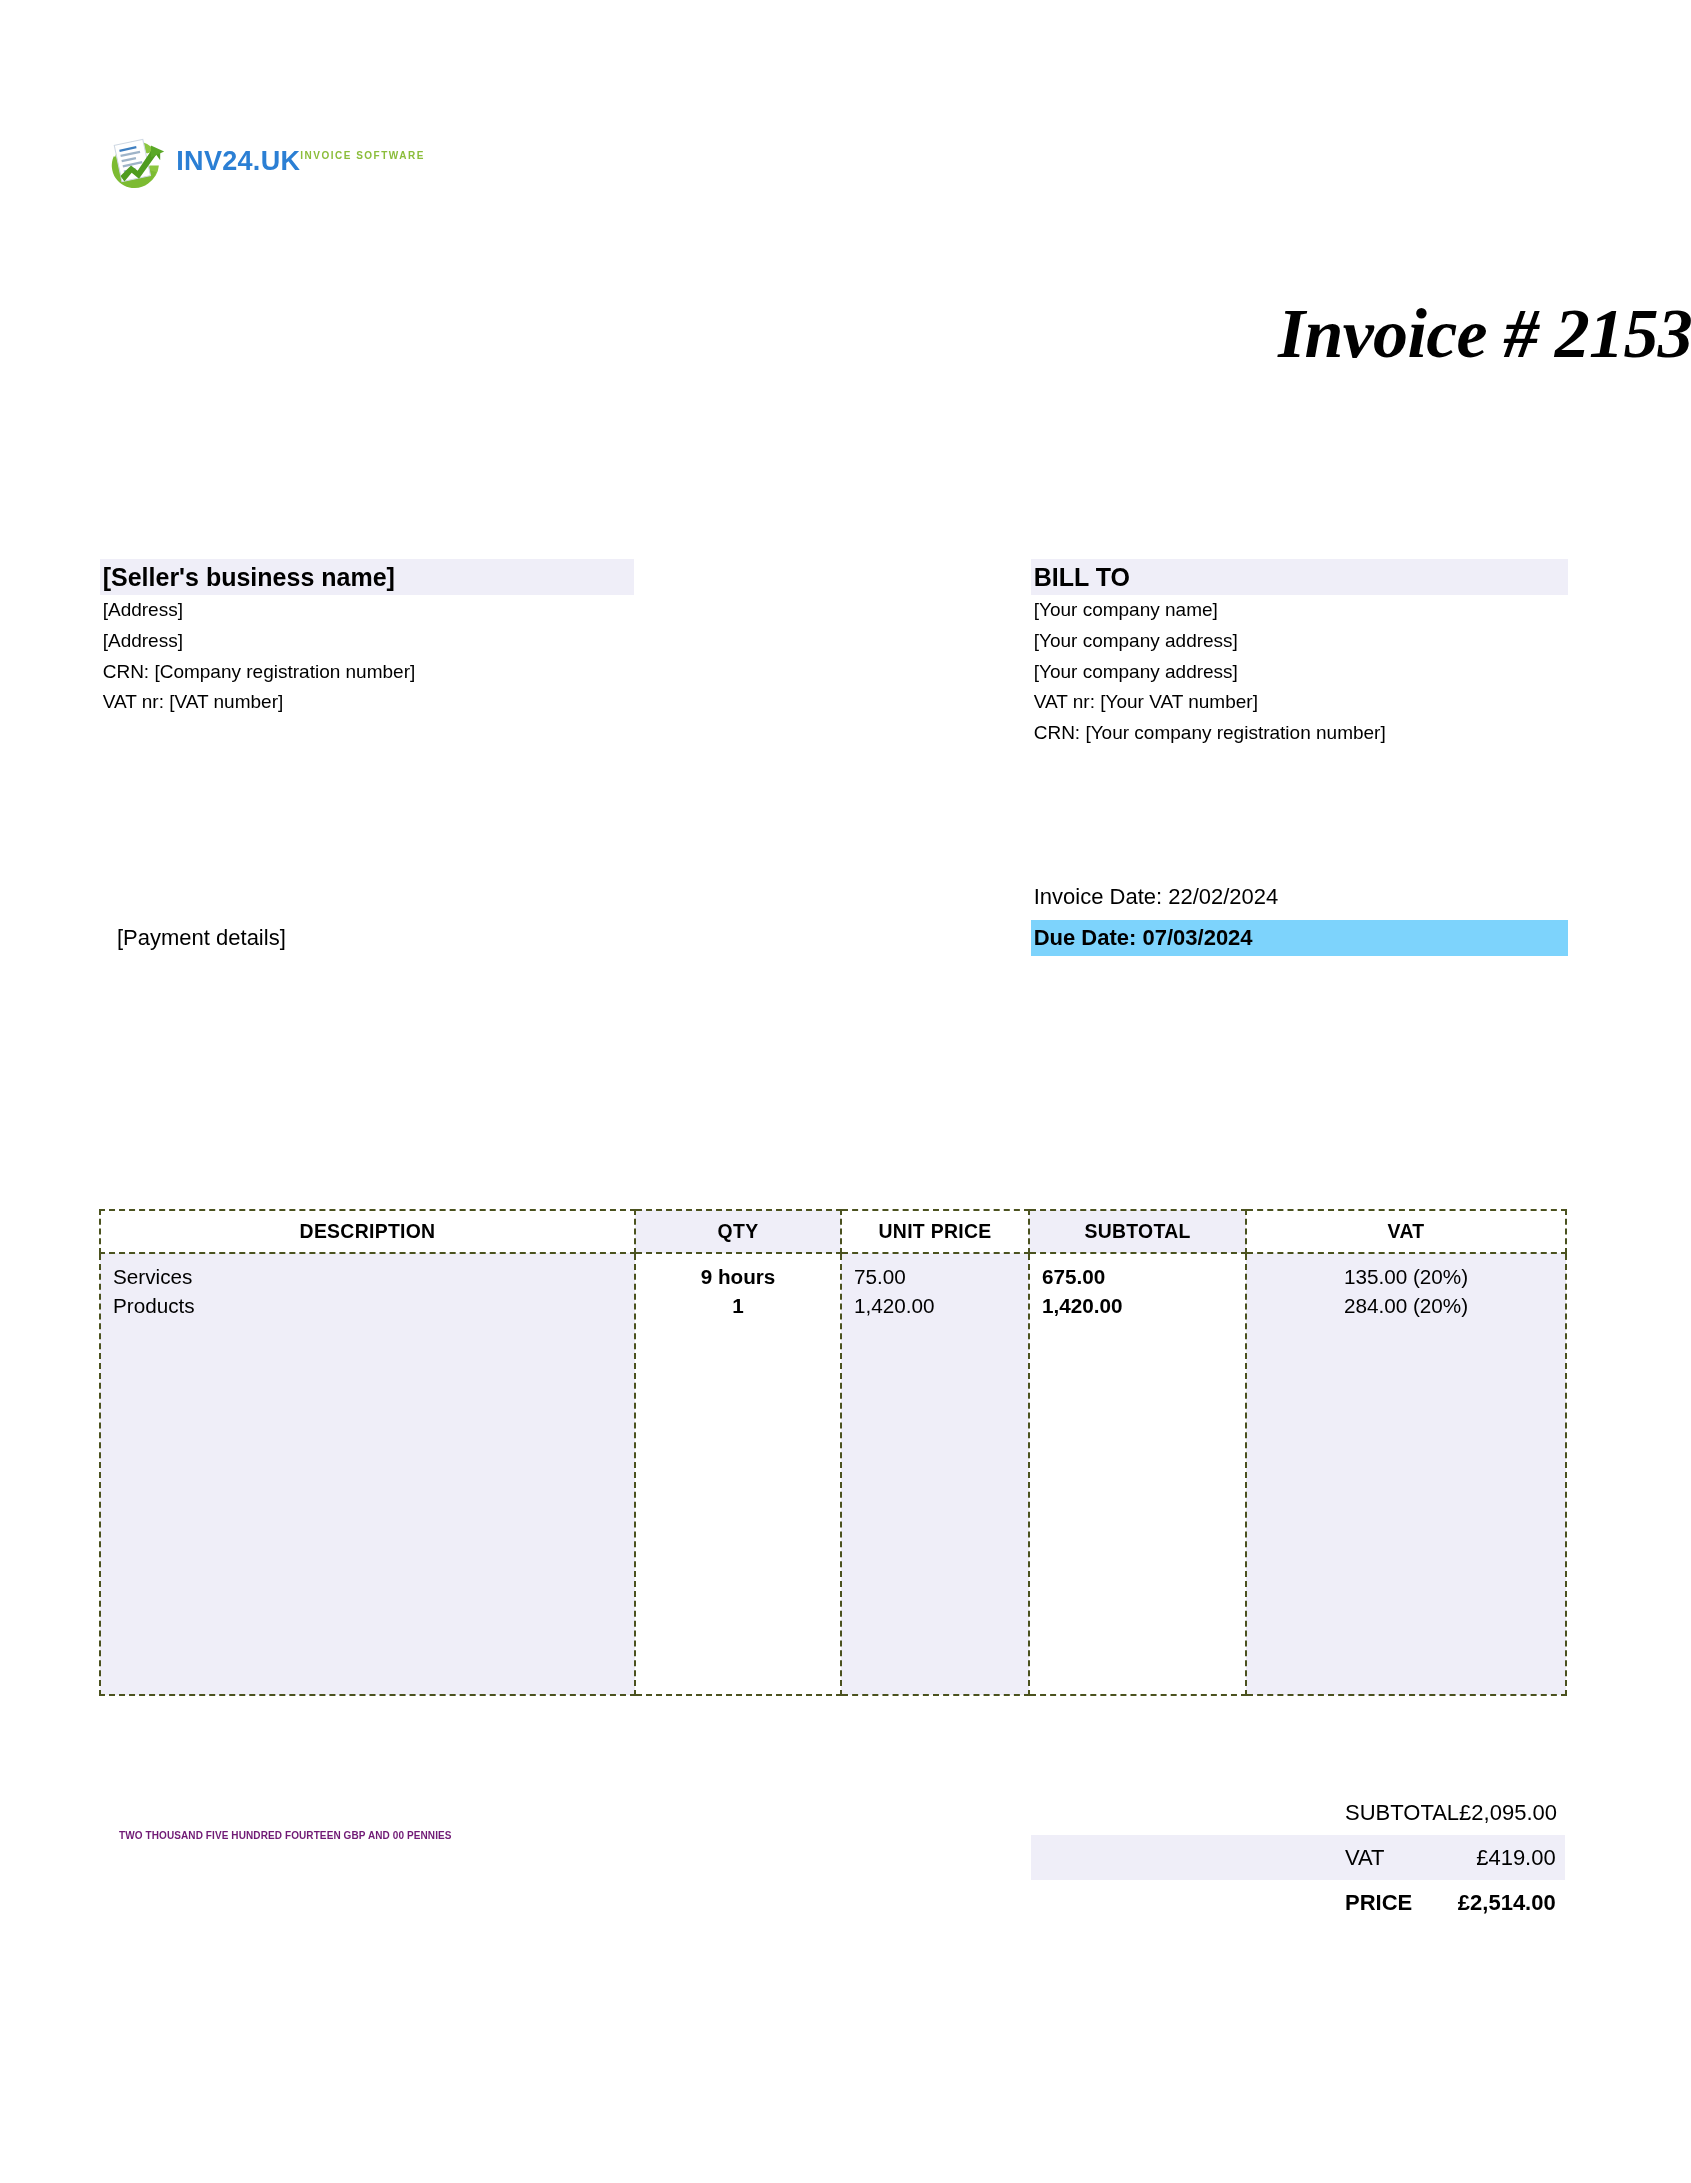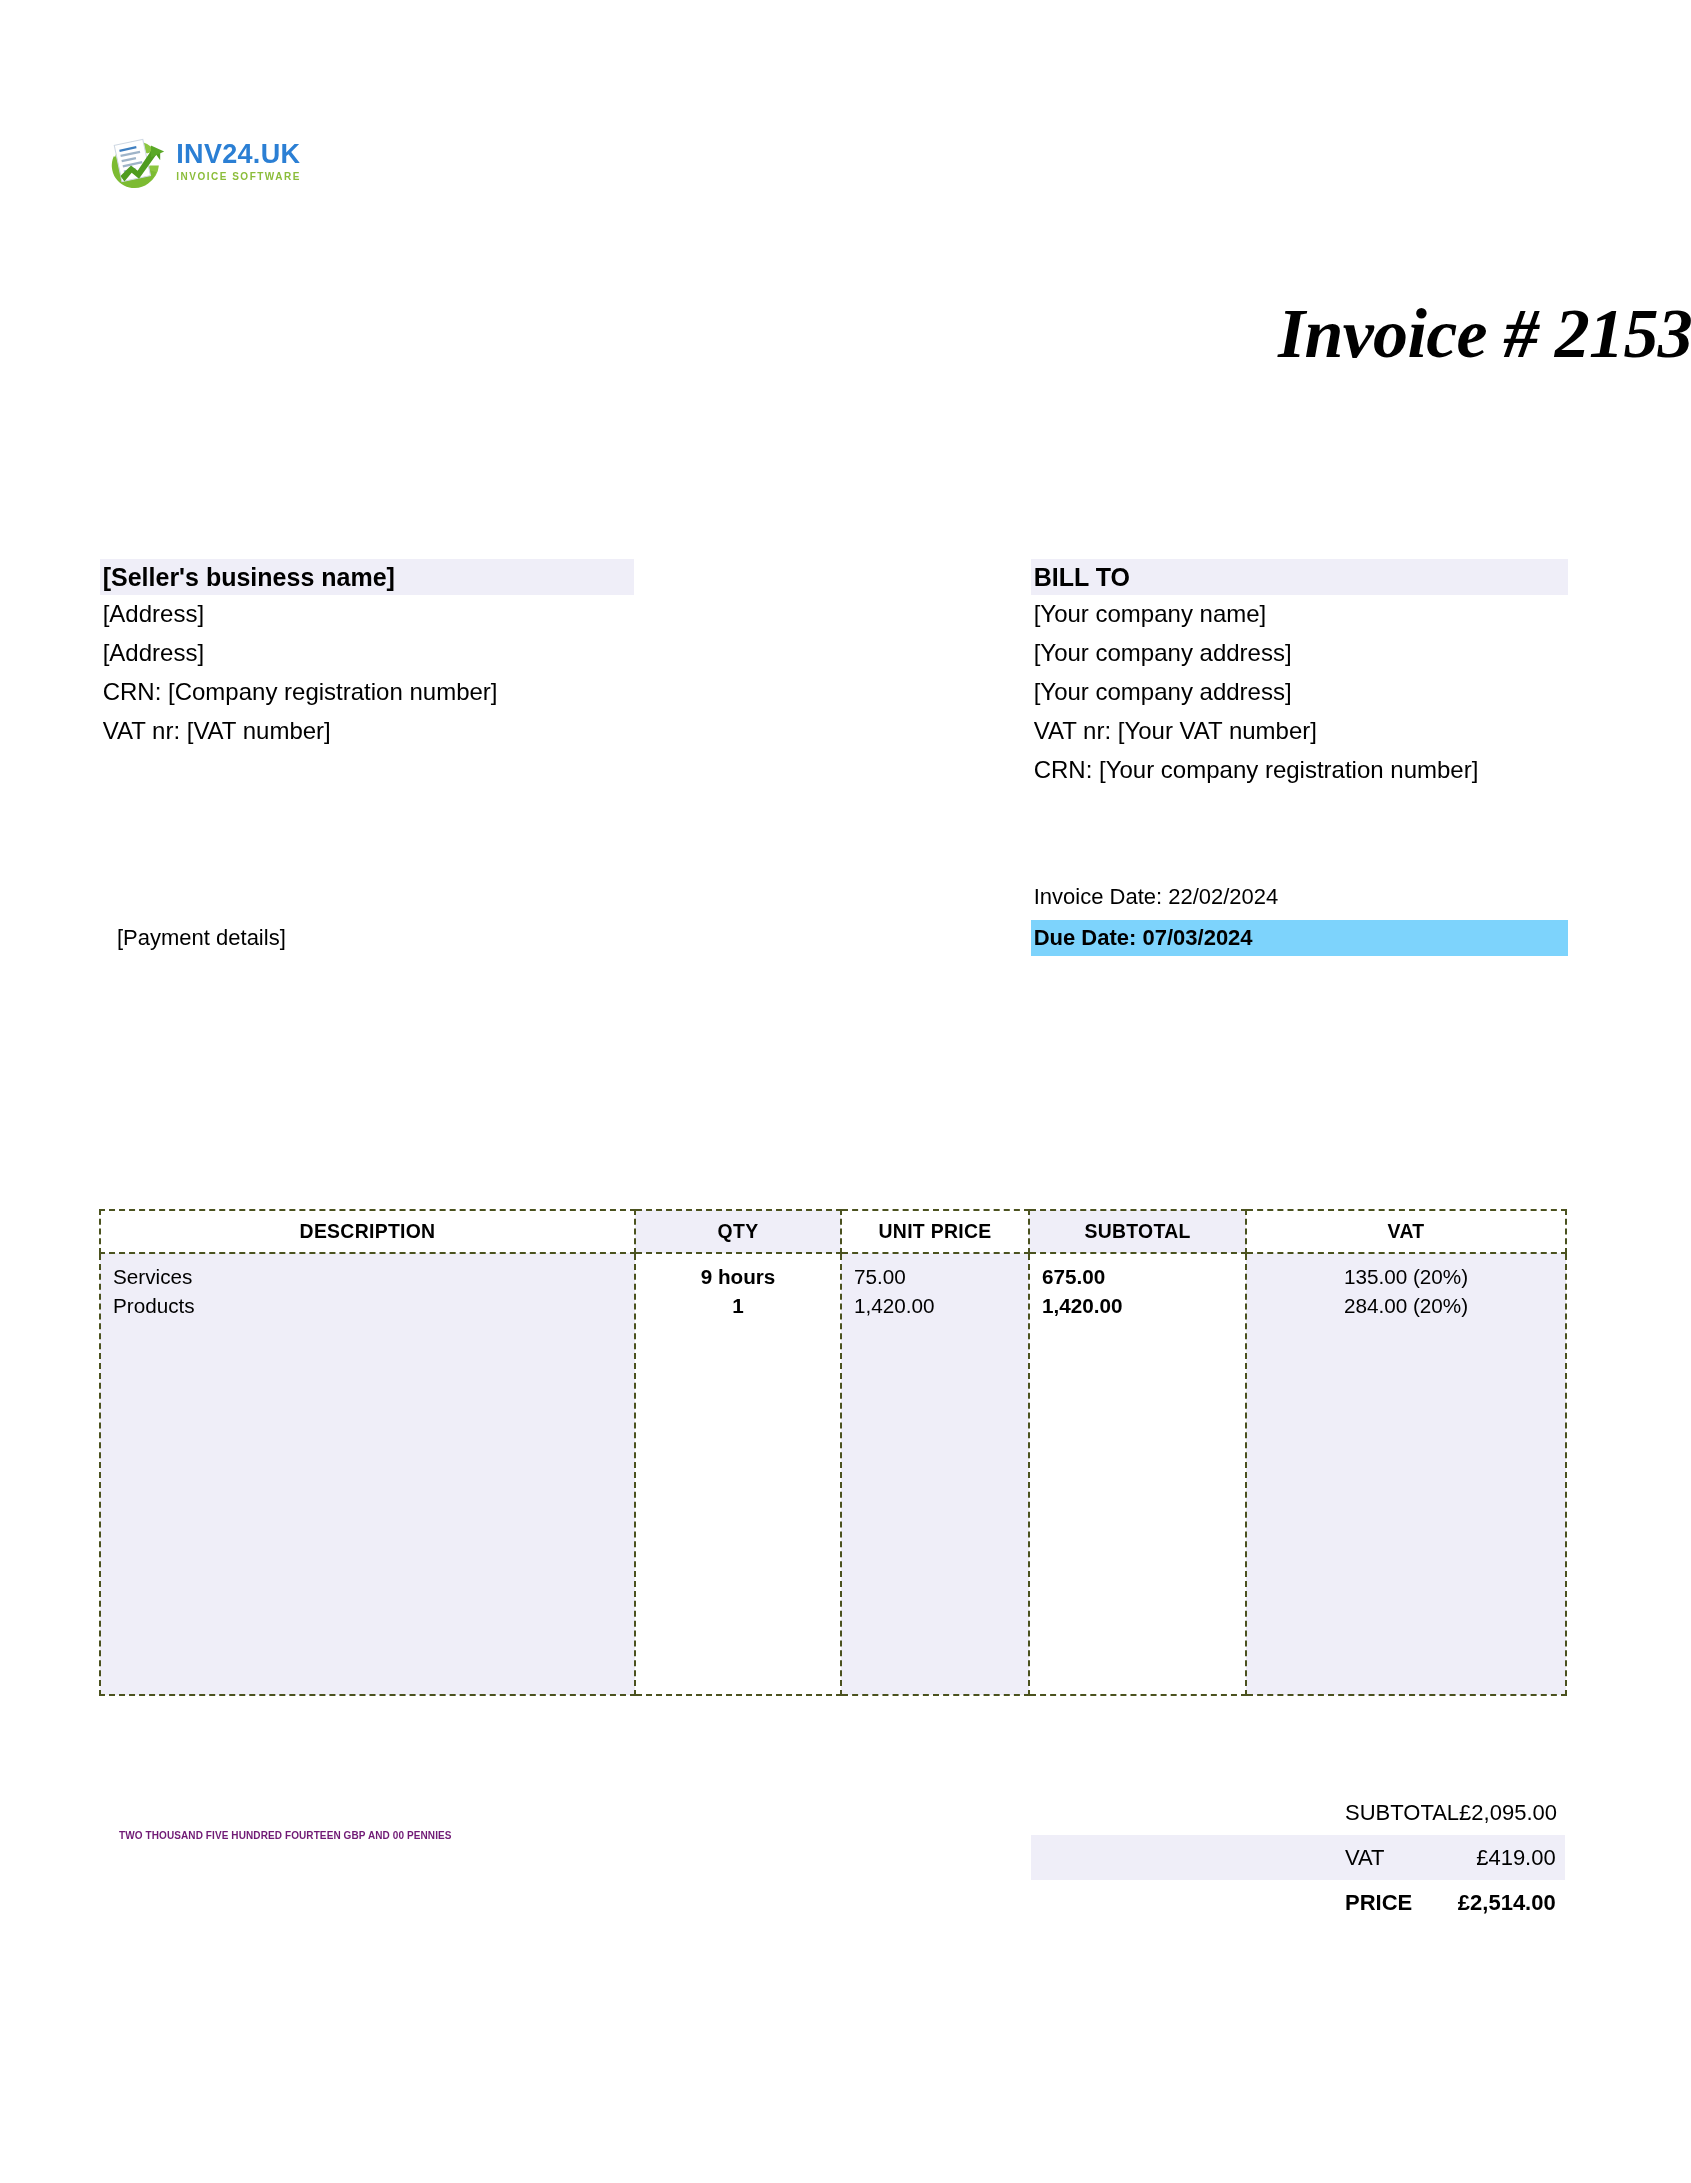--- a/index.html
+++ b/index.html
@@ -31,21 +31,21 @@
     gap: 9.3px;
   }
   .logo-mark {
     width: 64px;
     height: 61px;
     position: relative;
     flex: none;
   }
   .logo-words {
     display: flex;
-    flex-direction: column;
+    flex-direction: row;
     justify-content: center;
     line-height: 1;
   }
   .logo-main {
     font-size: 27px;
     font-weight: bold;
     color: #2b7fd4;
     letter-spacing: 0.3px;
   }
   .logo-sub {
@@ -87,21 +87,21 @@
     background: #efeef8;
     display: block;
   }
   .party-heading {
     font-size: 25px;
     font-weight: bold;
     line-height: 1.44;
     padding-left: 2.7px;
   }
   .party-line {
-    font-size: 24px;
+    font-size: 19px;
     line-height: 1.62;
     padding-left: 2.7px;
     white-space: nowrap;
   }
   .party-line.b { font-weight: normal; }
 
   
   .dates-block {
     position: absolute;
     left: 1031px;

